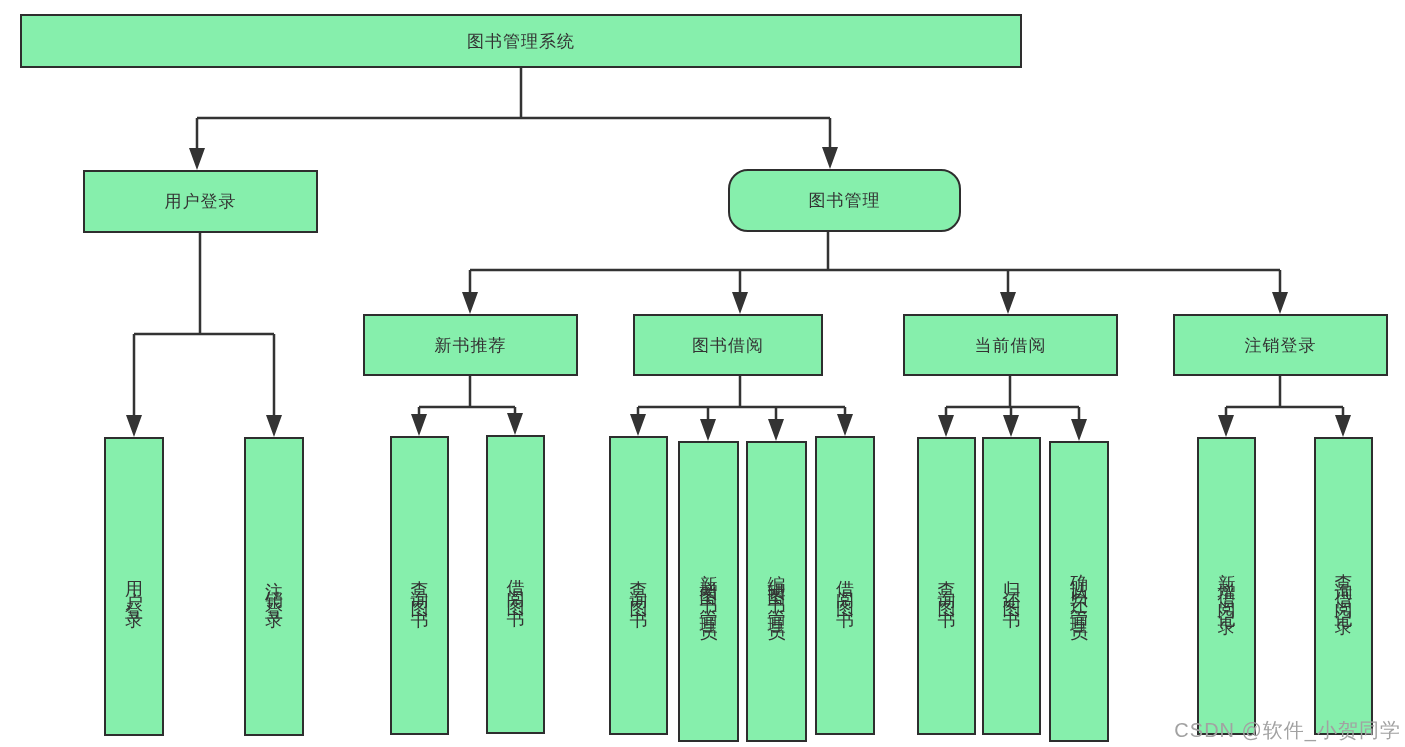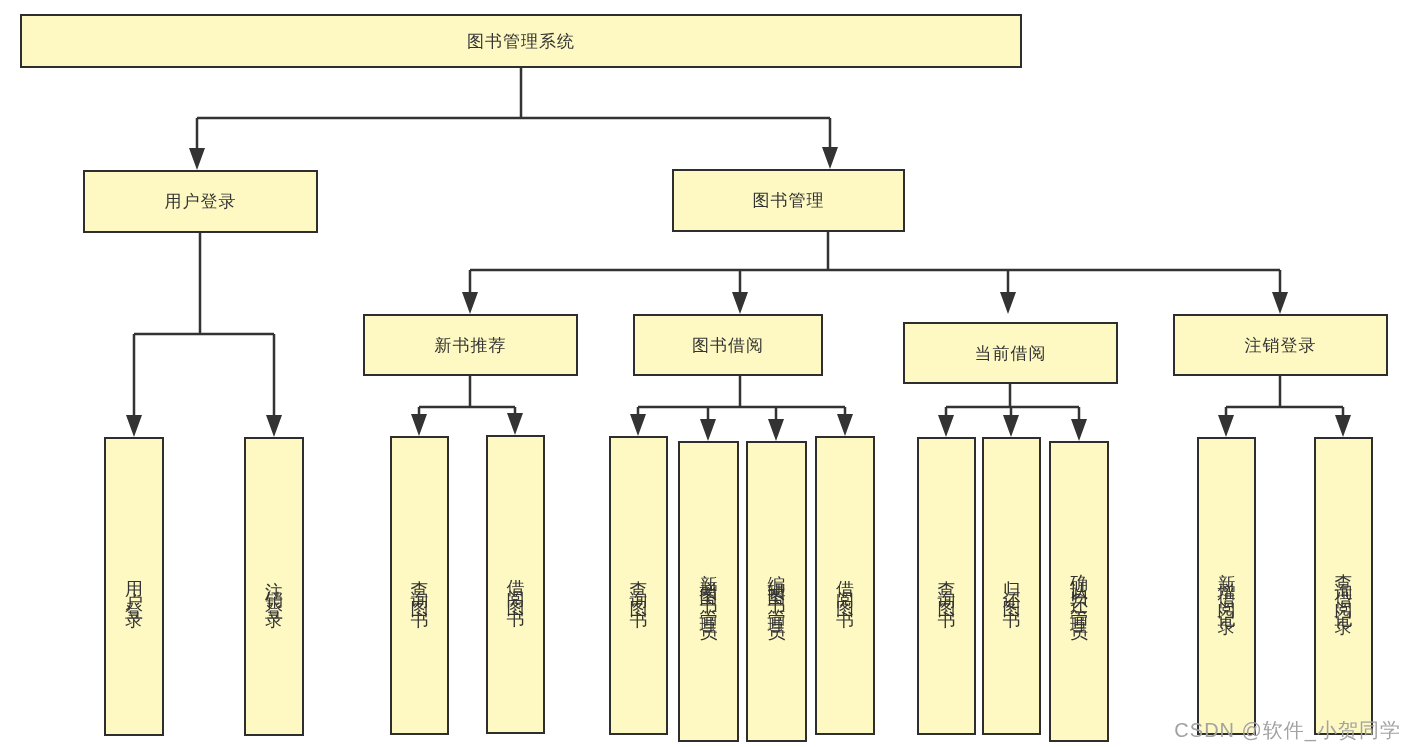--- a/index.html
+++ b/index.html
@@ -21,21 +21,21 @@
     position: absolute;
     left: 0;
     top: 0;
     width: 1405px;
     height: 747px;
   }
   .box {
     position: absolute;
     box-sizing: border-box;
     border: 2.5px solid #2e2e2e;
-    background: #fef9c3;
+    background: #86efac;
     display: flex;
     align-items: center;
     justify-content: center;
     color: #333333;
     font-size: 17px;
     letter-spacing: 1px;
     z-index: 2;
   }
   .vbox {
     writing-mode: vertical-rl;
@@ -93,31 +93,31 @@
          M1335,415 L1351,415 L1343,437 Z" fill="#333333" stroke="none"></path>
   </svg>
 
   <div class="box" style="left:20px; top:14px; width:1002px; height:54px;">
     <span>图书管理系统</span>
   </div>
 
   <div class="box" style="left:83px; top:170px; width:235px; height:63px;">
     <span>用户登录</span>
   </div>
-  <div class="box" style="left:672px; top:169px; width:233px; height:63px;">
+  <div class="box" style="left:728px; top:169px; width:233px; height:63px;border-radius:20px;">
     <span>图书管理</span>
   </div>
 
   <div class="box" style="left:363px; top:314px; width:215px; height:62px;">
     <span>新书推荐</span>
   </div>
   <div class="box" style="left:633px; top:314px; width:190px; height:62px;">
     <span>图书借阅</span>
   </div>
-  <div class="box" style="left:903px; top:322px; width:215px; height:62px;">
+  <div class="box" style="left:903px; top:314px; width:215px; height:62px;">
     <span>当前借阅</span>
   </div>
   <div class="box" style="left:1173px; top:314px; width:215px; height:62px;">
     <span>注销登录</span>
   </div>
 
   <div class="box vbox" style="left:104px; top:437px; width:60px; height:299px;">
     <span class="lbl">用户登录</span>
   </div>
   <div class="box vbox" style="left:244px; top:437px; width:60px; height:299px;">

